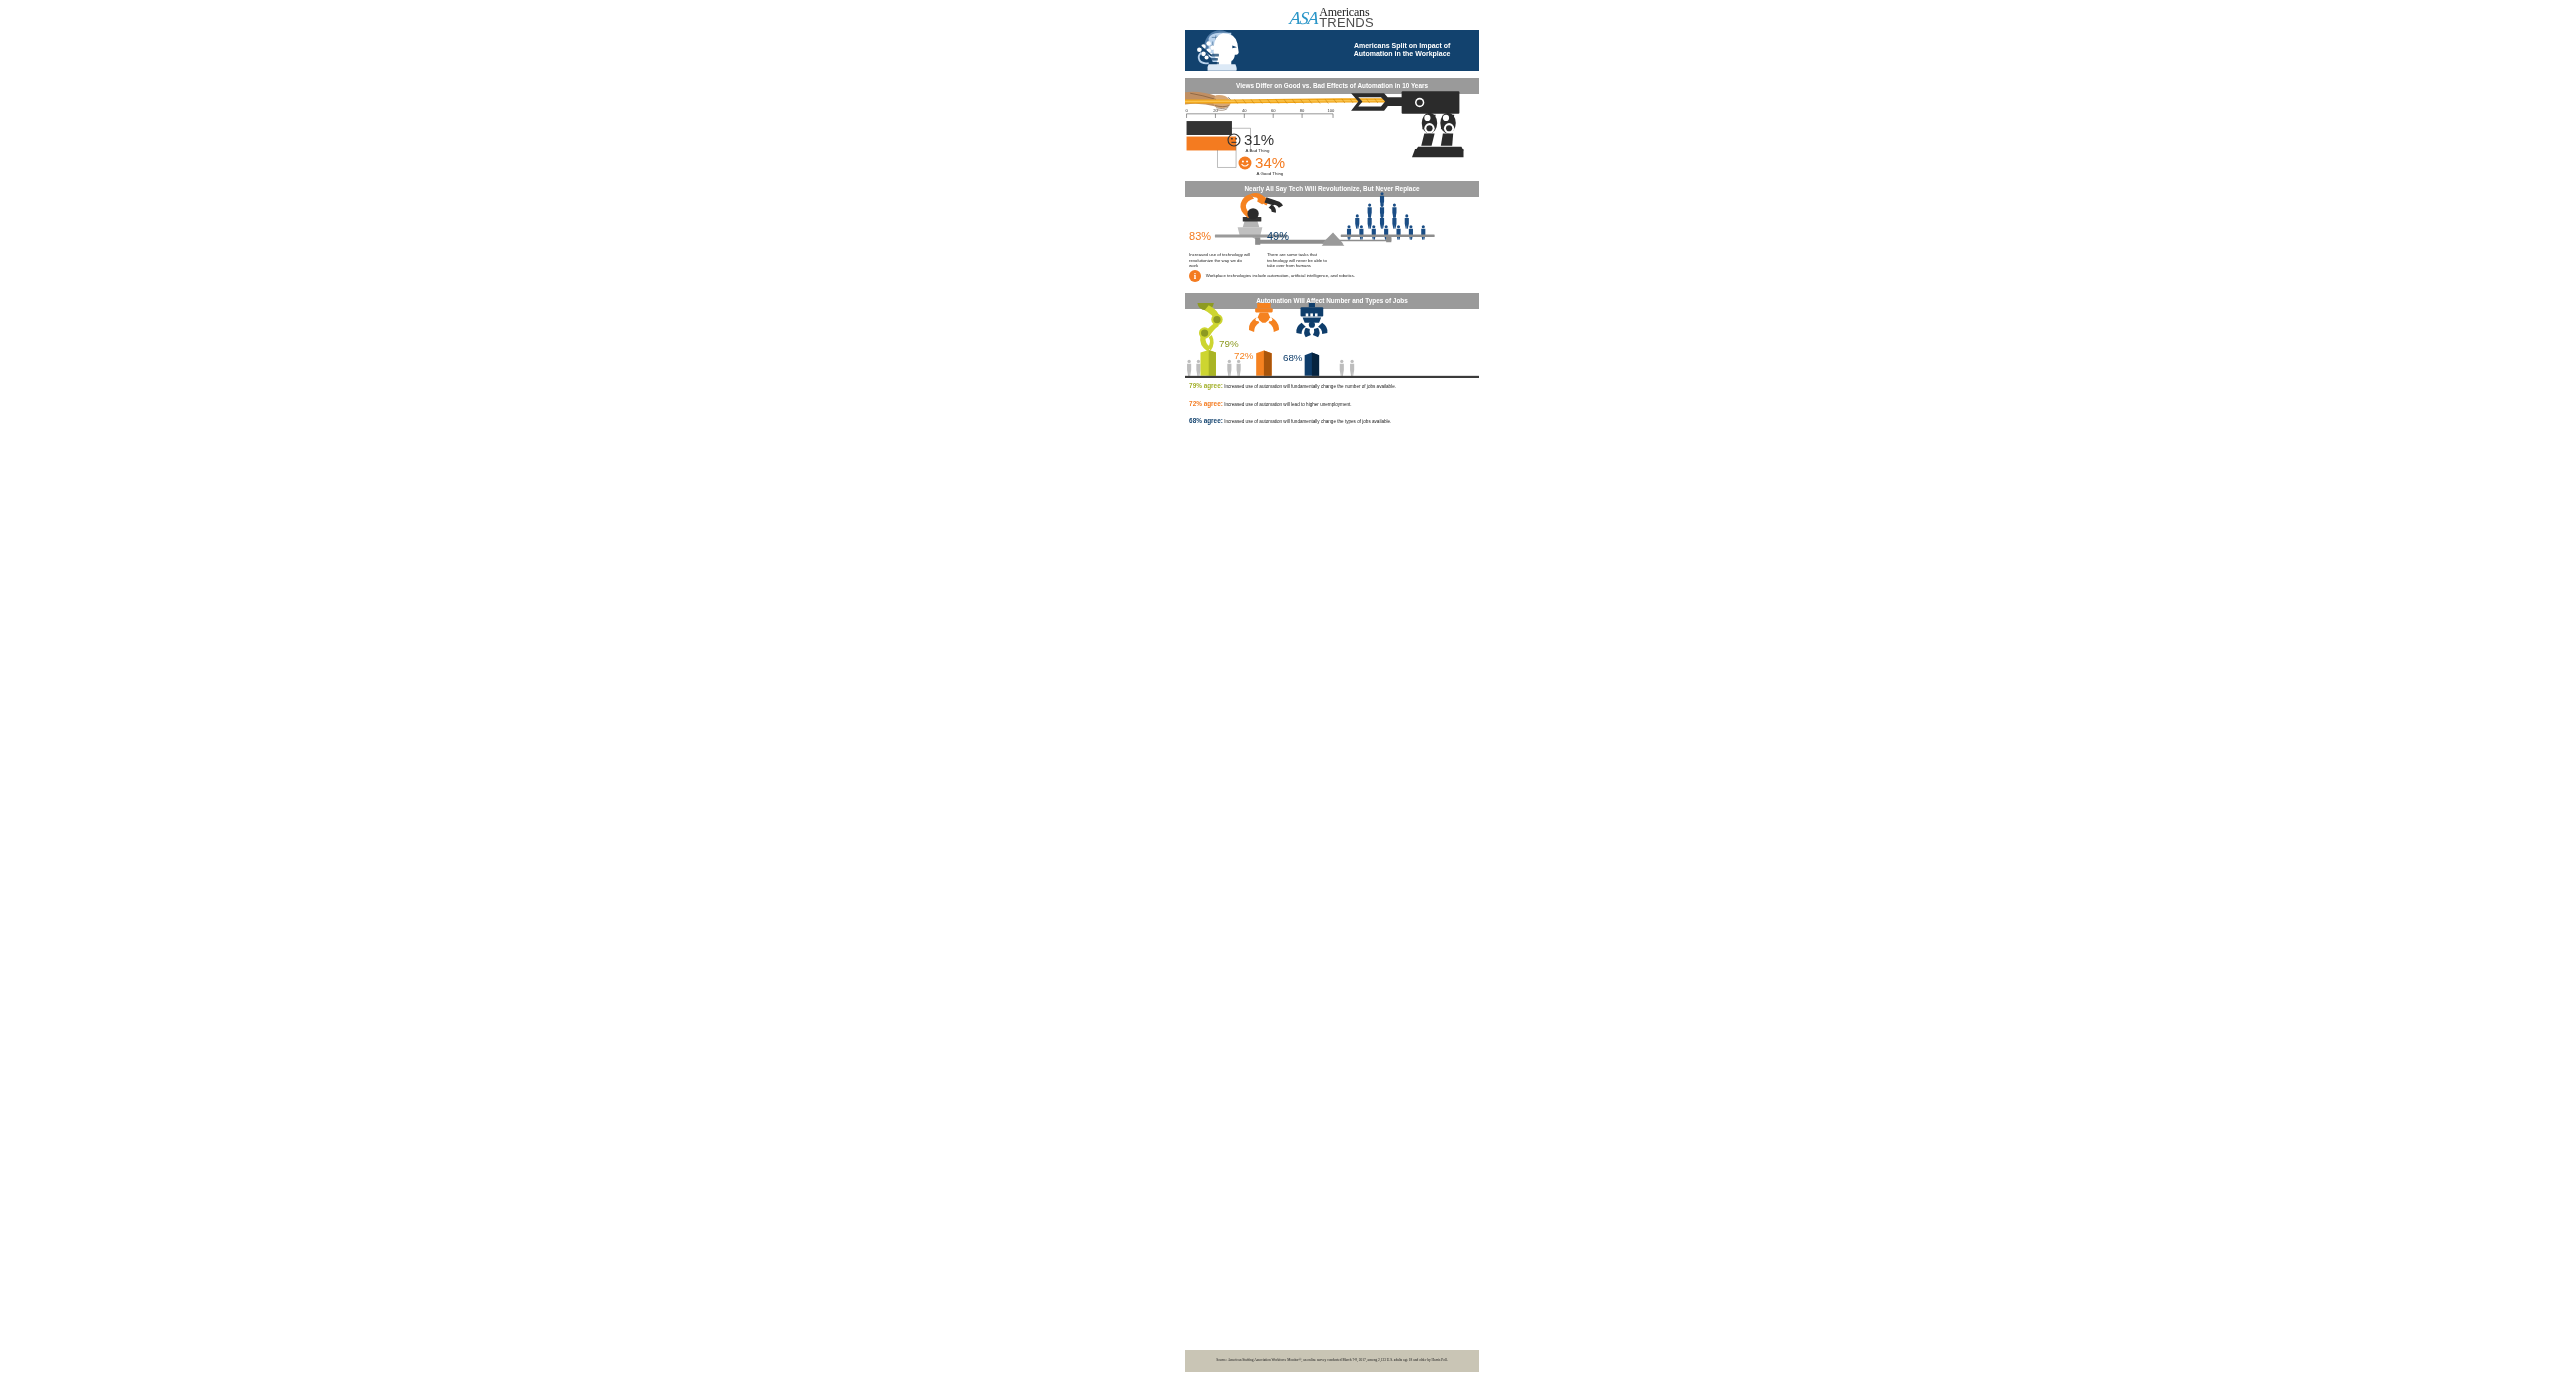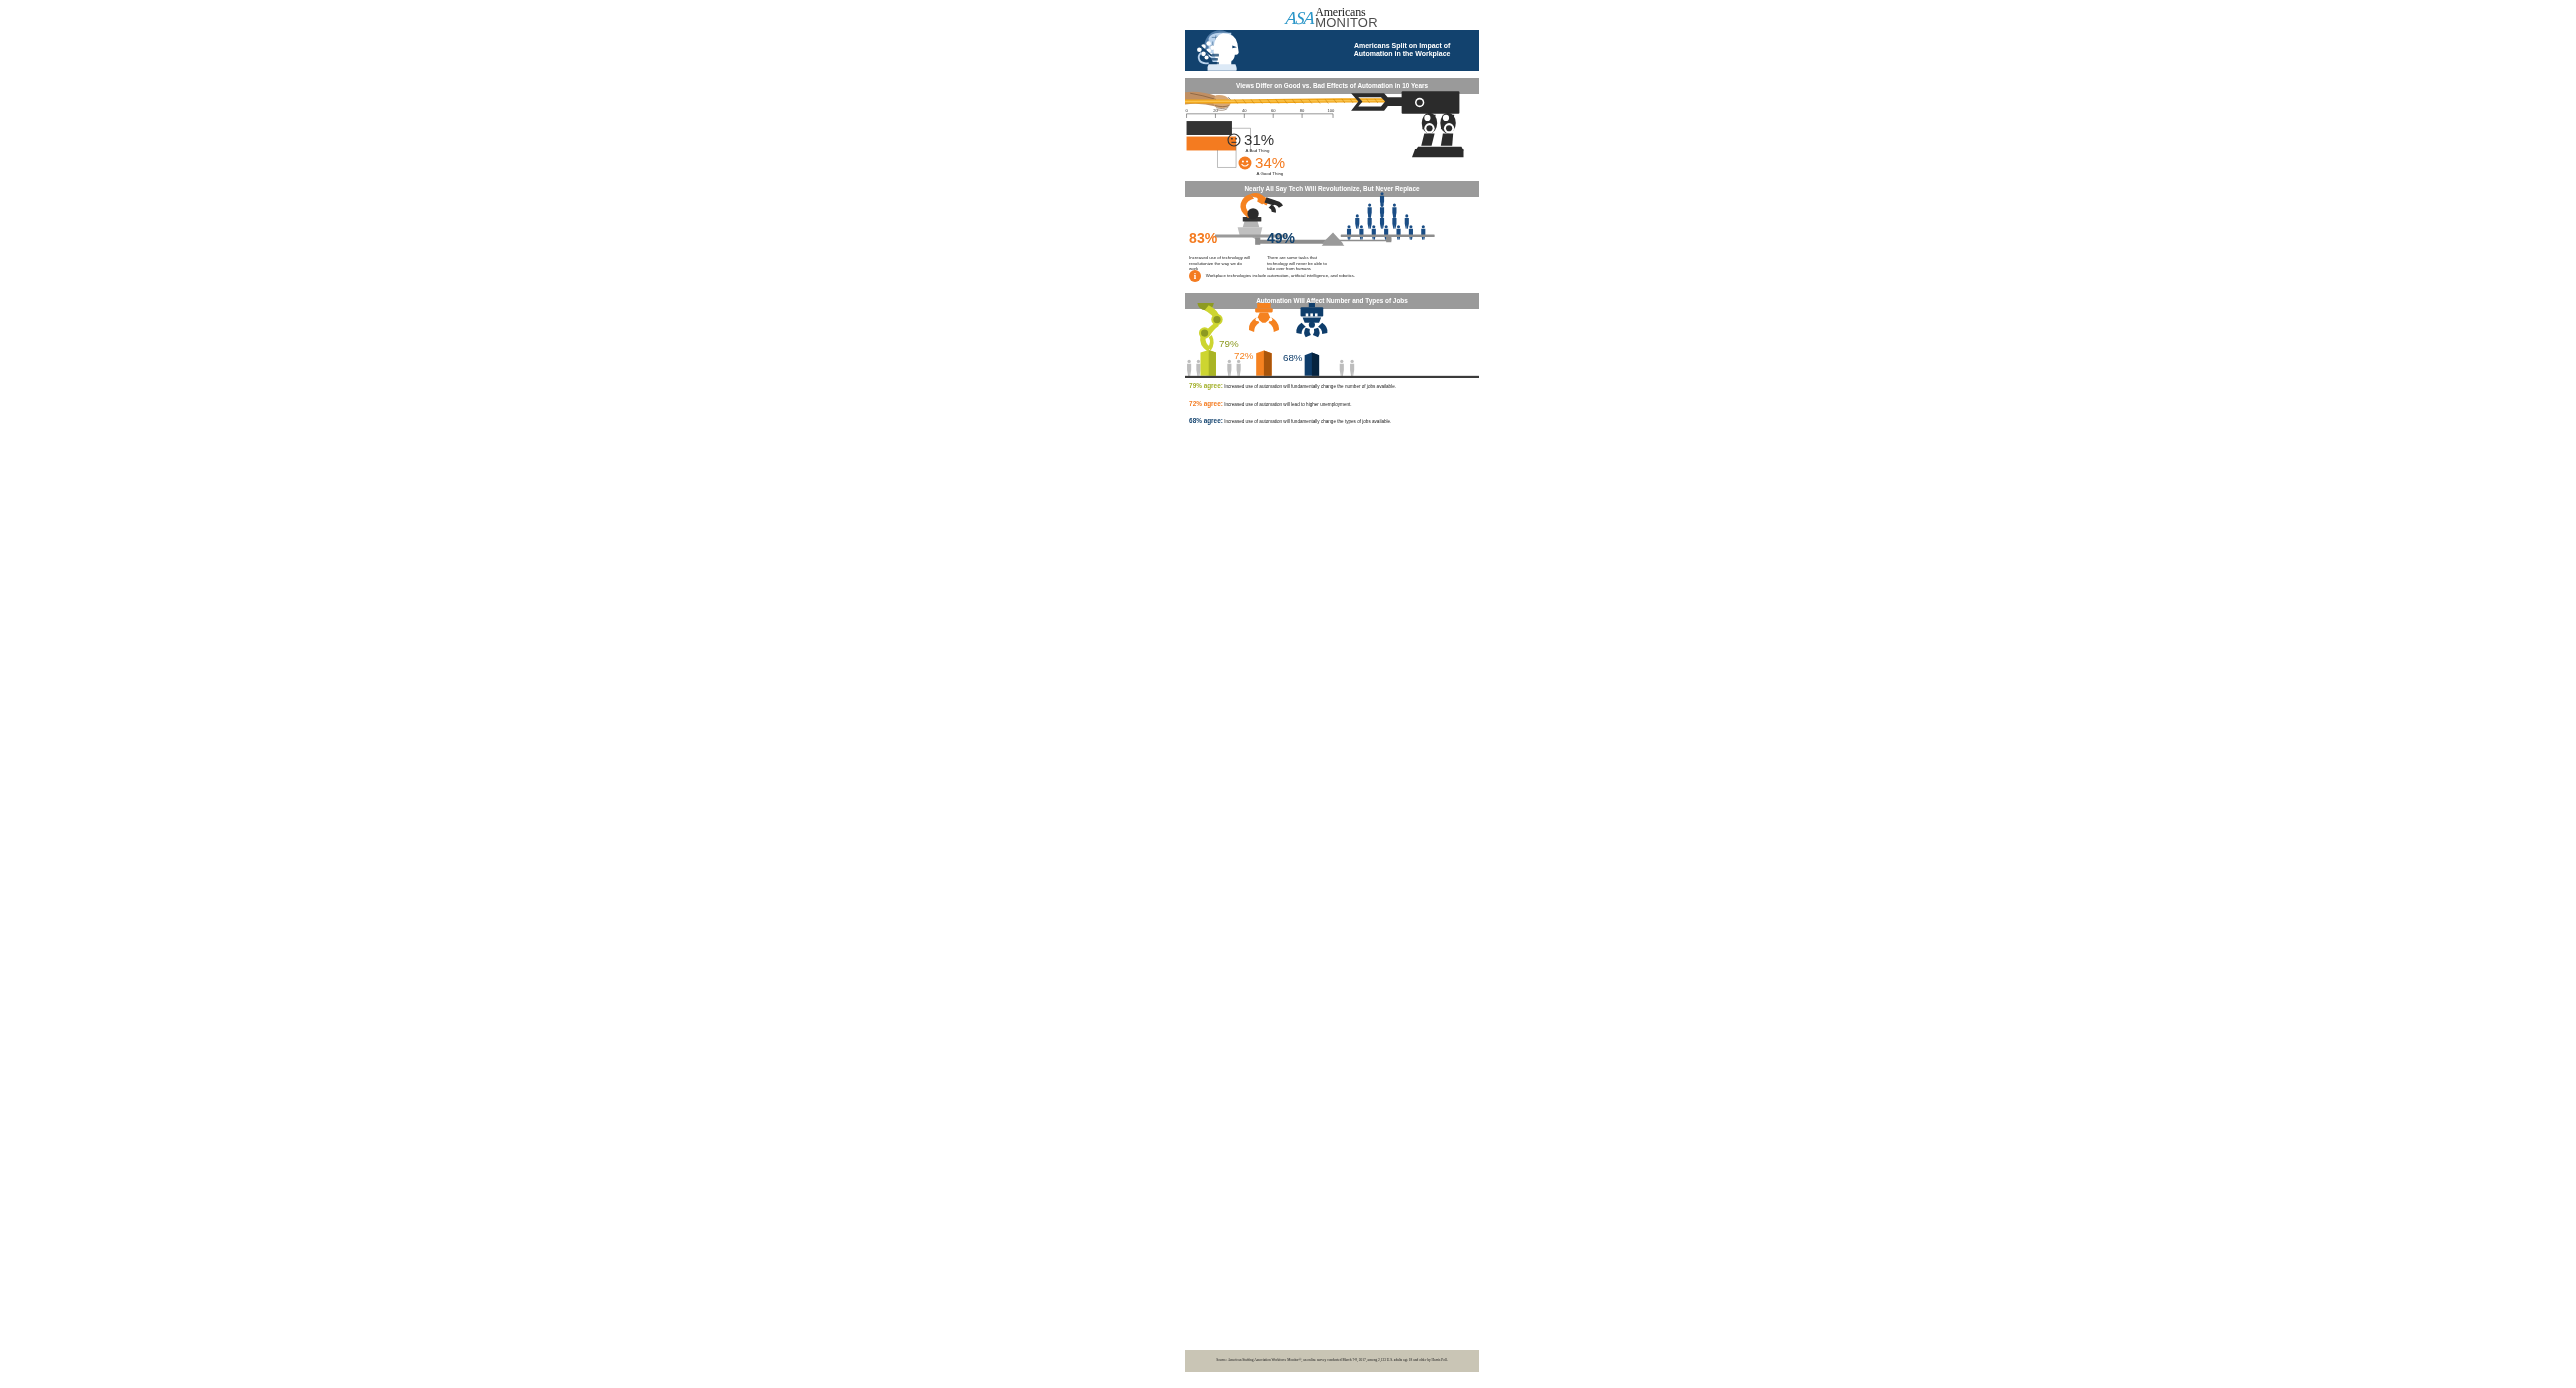--- a/index.html
+++ b/index.html
@@ -141,23 +141,23 @@
     white-space: nowrap;
   }
   
   .seesaw { position: absolute; left: 0; top: 190px; width: 294px; height: 57px; }
   .stat-pair { position: absolute; left: 0; top: 231px; width: 294px; height: 41px; }
   .stat {
     position: absolute;
     width: 62px;
   }
   .stat .big {
-    font-size: 14px;
+    font-size: 11px;
     line-height: 1;
-    font-weight: 700;
+    font-weight: 400;
     margin-bottom: 10px;
   }
   .stat .desc {
     font-size: 4.3px;
     color: #1a1a1a;
     line-height: 1.32;
   }
   
   .note {
     position: absolute;
@@ -211,21 +211,21 @@
 <body>
 
 <div id="page">
  <div id="column">
 
   <div class="logo-wrap">
     <div class="logo-row">
       <span class="logo-asa">ASA</span>
       <span class="logo-words">
         <span class="logo-workforce">Americans</span>
-        <span class="logo-monitor">MONITOR</span>
+        <span class="logo-monitor">TRENDS</span>
       </span>
     </div>
     <div class="logo-tag">CURRENT TRENDS AND ISSUES</div>
   </div>
 
   <div class="hero">
     <svg class="hero-art" width="90" height="41" viewBox="0 0 175 79">
       <circle cx="66" cy="30" r="30" fill="#7fa8d4" opacity="0.55"></circle>
       <path d="M44 16 Q46 6 66 5 L88 5 L88 62 L52 62 Q42 45 44 16Z" fill="#b9d2ec"></path>
       <g stroke="#12426e" stroke-width="1.1" fill="none" opacity="0.85">

